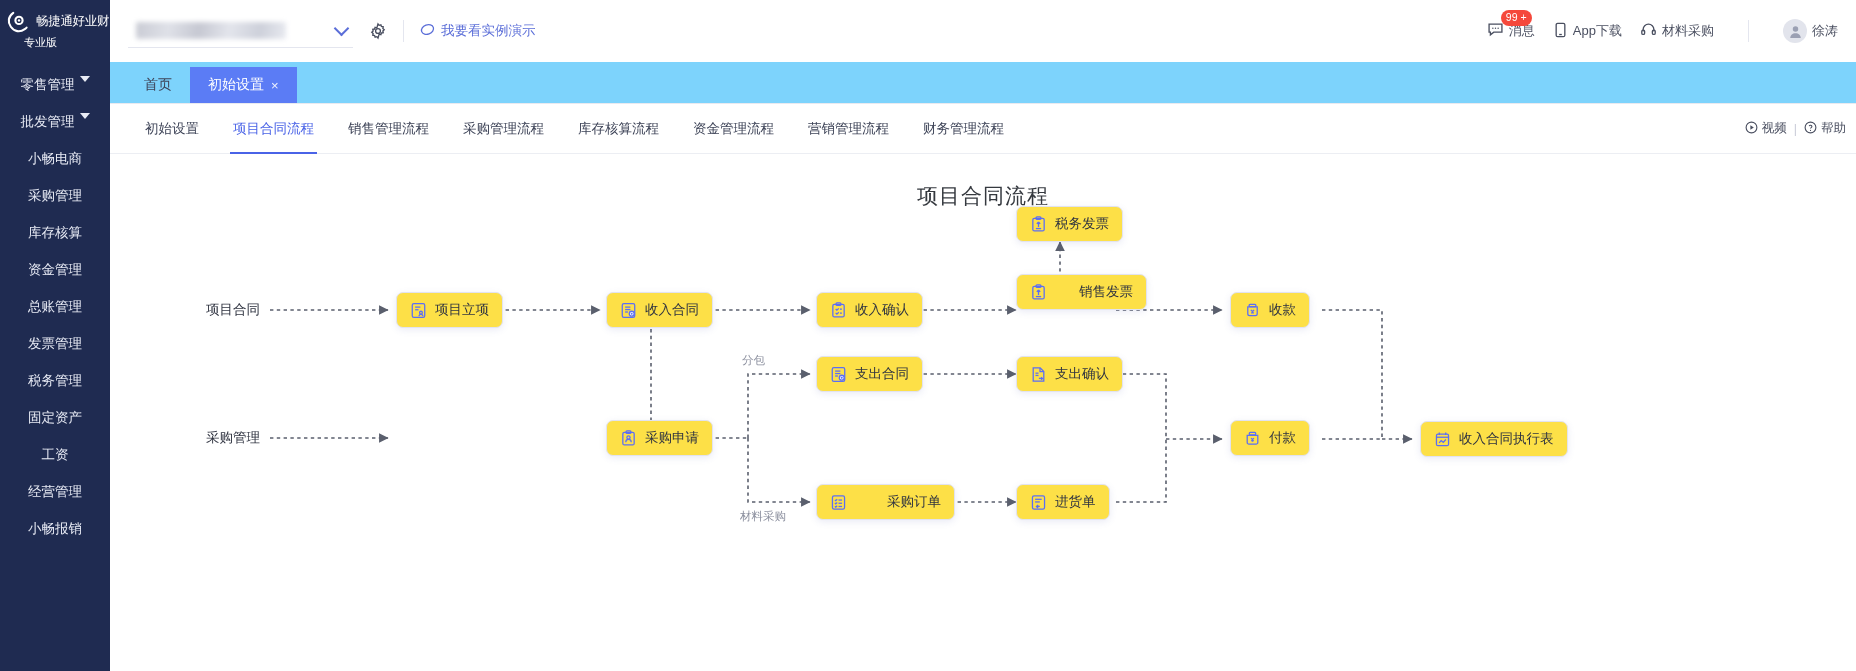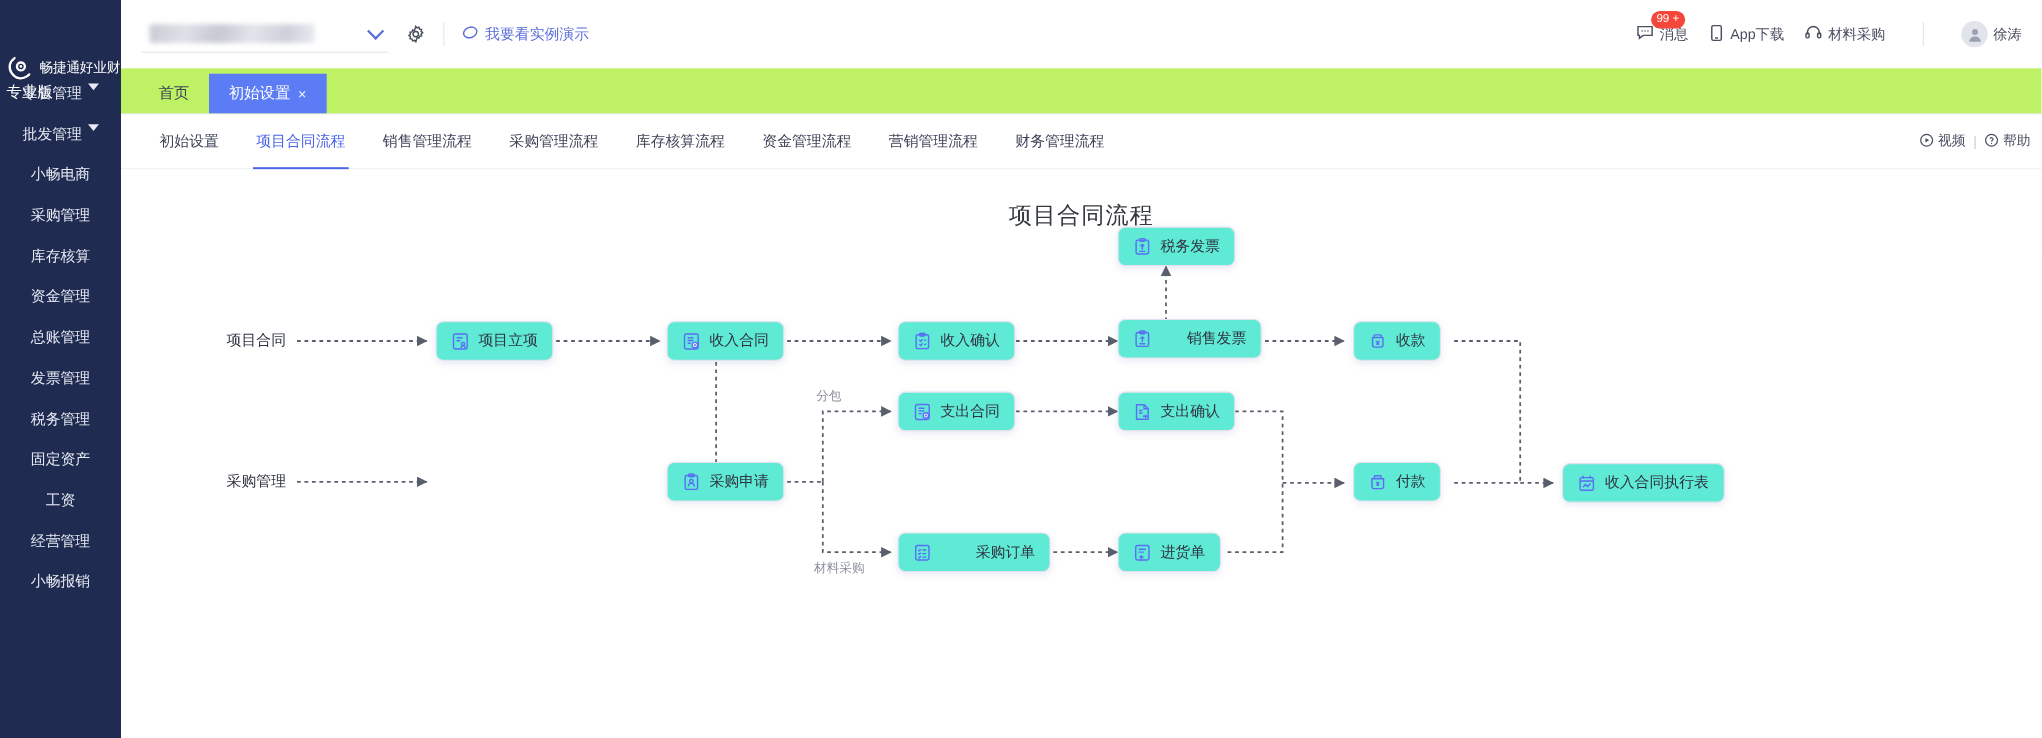--- a/index.html
+++ b/index.html
@@ -17,28 +17,28 @@
     background: #1f2b51;
     flex: 0 0 110px;
     position: relative;
     overflow: hidden;
   }
   .brand {
     height: 62px;
     padding: 8px 0 0 6px;
     position: relative;
   }
-  .brand-row { display: flex; align-items: center; gap: 4px; margin-top: 40px; }
+  .brand-row { display: flex; align-items: center; gap: 4px; }
   .brand-logo { width: 26px; height: 26px; flex: 0 0 26px; }
   .brand-name {
     color: #ffffff; font-size: 12.5px; letter-spacing: -0.3px;
     white-space: nowrap; overflow: hidden;
   }
   .brand-sub {
-    color: #ffffff; font-size: 14px; margin-left: 0; margin-top: 1px; font-family: Liberation Mono, monospace;
+    color: #ffffff; font-size: 11px; margin-left: 18px; margin-top: 1px; font-family: Liberation Mono, monospace;
   }
   .side-menu { padding-top: 14px; }
   .side-item {
     height: 37px; display: flex; align-items: flex-start; justify-content: center;
     color: #e8ebf5; font-size: 13.5px; cursor: pointer; gap: 5px;
     position: relative;
   }
   .caret {
     width: 0; height: 0;
     border-left: 5px solid transparent;
@@ -85,21 +85,21 @@
     background: #f5483b; color: #fff; font-size: 10.5px; line-height: 15px;
     height: 16px; padding: 0 5px; border-radius: 8px; white-space: nowrap;
   }
   .avatar {
     width: 24px; height: 24px; border-radius: 50%; background: #e2e4ec;
     display: flex; align-items: center; justify-content: center;
   }
 
   
   .tabstrip {
-    height: 42px; background: #bef264; display: flex; align-items: flex-end;
+    height: 42px; background: #7dd3fc; display: flex; align-items: flex-end;
     padding-left: 16px; border-bottom: 1px solid #e9eaf0;
   }
   .tab {
     height: 36px; display: flex; align-items: center; gap: 7px;
     padding: 0 18px; font-size: 14px; color: #3d4357; cursor: pointer;
   }
   .tab.active { background: #5b7cf5; color: #ffffff; }
   .tab-close { font-size: 13px; opacity: .9; }
 
   
@@ -131,21 +131,21 @@
   .flow-title {
     position: absolute; left: 0; right: 0; top: 28px; text-align: center;
     font-size: 21px; color: #35393f; letter-spacing: 1px;
   }
   .board { position: absolute; inset: 0; }
 
   
   .node {
     position: absolute;
     height: 36px;
-    background: #5eead4;
+    background: #fde047;
     border: 1px solid #e2e3ef;
     border-radius: 7px;
     box-shadow: 0 2px 7px rgba(90,100,180,0.13);
     display: flex; align-items: center; gap: 8px;
     padding: 0 13px;
     font-size: 13.5px; color: #2f3340;
     cursor: pointer; white-space: nowrap;
   }
   .node .nicon { width: 17px; height: 17px; flex: 0 0 17px; display: block; }
   .rowlabel {
@@ -432,21 +432,21 @@
             <svg viewBox="0 0 18 18" fill="none" stroke="#5b6ef5" stroke-width="1.35">
               <rect x="3" y="2.4" width="12" height="13.4" rx="1.6"></rect>
               <rect x="6.4" y="1" width="5.2" height="2.6" rx="1"></rect>
               <path d="M9 11.6V6.4M9 6.4 7.2 8.3M9 6.4 10.8 8.3"></path>
               <line x1="6.2" y1="13.3" x2="11.8" y2="13.3"></line>
             </svg>
           </span>
           <span>税务发票</span>
         </div>
 
-        <div class="node" style="left:906px; top:136px;gap:32px;">
+        <div class="node" style="left:906px; top:120px;gap:32px;">
           <span class="nicon">
             <svg viewBox="0 0 18 18" fill="none" stroke="#5b6ef5" stroke-width="1.35">
               <rect x="3" y="2.4" width="12" height="13.4" rx="1.6"></rect>
               <rect x="6.4" y="1" width="5.2" height="2.6" rx="1"></rect>
               <path d="M9 11.6V6.4M9 6.4 7.2 8.3M9 6.4 10.8 8.3"></path>
               <line x1="6.2" y1="13.3" x2="11.8" y2="13.3"></line>
             </svg>
           </span>
           <span>销售发票</span>
         </div>

